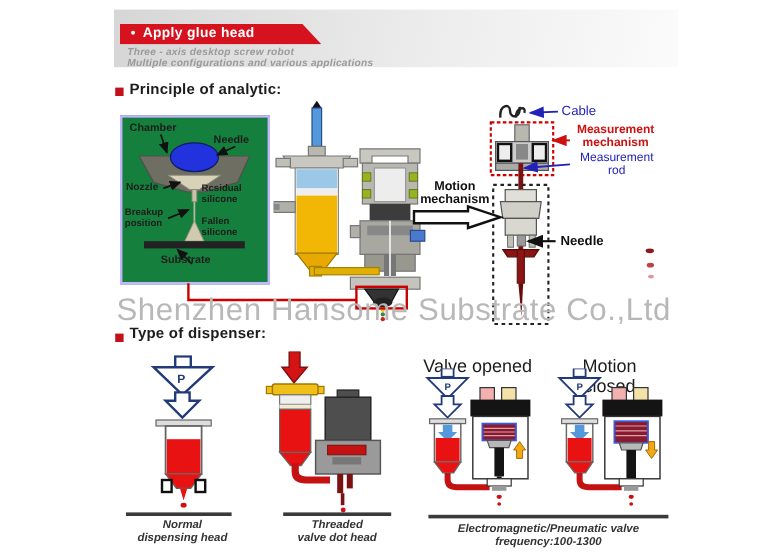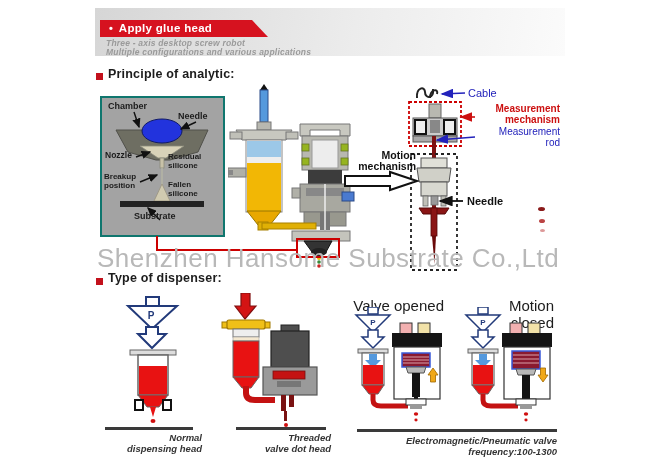--- a/index.html
+++ b/index.html
@@ -13,27 +13,27 @@
   .banner{left:100px;top:20px;width:168px;height:17px;background:#d6121f;
           clip-path:polygon(0 0,152px 0,100% 100%,0 100%);
           display:flex;align-items:center;gap:6px;padding-left:9px;box-sizing:border-box;}
   .b-dot{color:#fff;font-size:11px;font-weight:bold;line-height:1;}
   .b-title{color:#fff;font-size:11.5px;font-weight:bold;letter-spacing:.3px;line-height:1;}
   .sub{left:106px;color:#9a9a9a;font-size:8.5px;font-style:italic;font-weight:bold;letter-spacing:.2px;}
   .s1{top:38px;} .s2{top:47px;}
   .sq{width:7px;height:7px;background:#c3111c;}
   .sec-title{font-size:12.5px;font-weight:bold;color:#1c1c1c;letter-spacing:.2px;}
   
-  .inset{left:100px;top:96px;width:121px;height:137px;border:2px solid #0f766e;background:#a3a3a3;}
+  .inset{left:100px;top:96px;width:121px;height:137px;border:2px solid #c4b5fd;background:#15803d;}
   .ilbl{position:absolute;font-weight:bold;color:#1c1c1c;line-height:1.15;}
   
   .blue-lbl{color:#2222bb;font-weight:normal;}
   .red-lbl{color:#cc1111;font-weight:bold;}
   .blk-lbl{color:#111;font-weight:bold;}
-  .center{text-align:right;}
+  .center{text-align:center;}
   
   .watermark{left:97px;top:243px;font-size:26px;color:#b8b8b8;white-space:nowrap;letter-spacing:.5px;}
   
   .baseline{height:2.5px;background:#3a3a3a;}
   .cap{font-size:9.5px;font-style:italic;font-weight:bold;color:#333;line-height:1.15;}
   .vlbl{font-size:15px;font-weight:normal;color:#1c1c1c;}
   .dot-art{border-radius:50%;}
   svg{display:block;}
 </style>
 </head>

